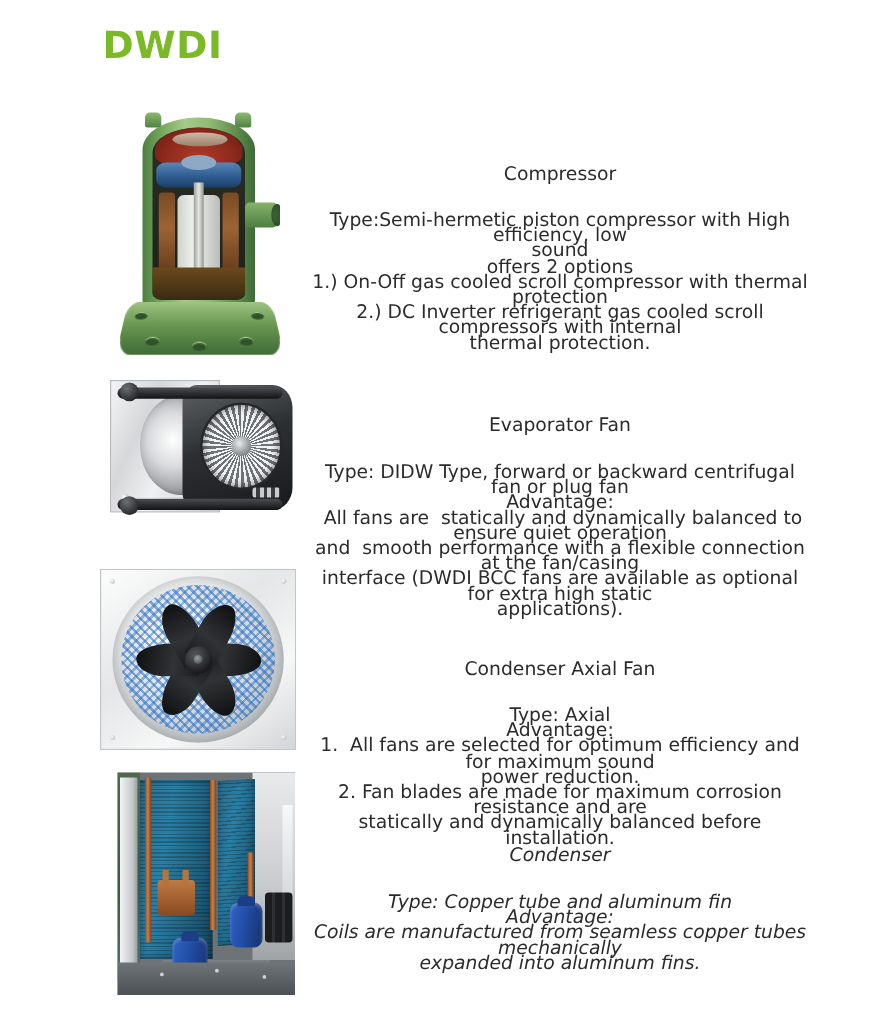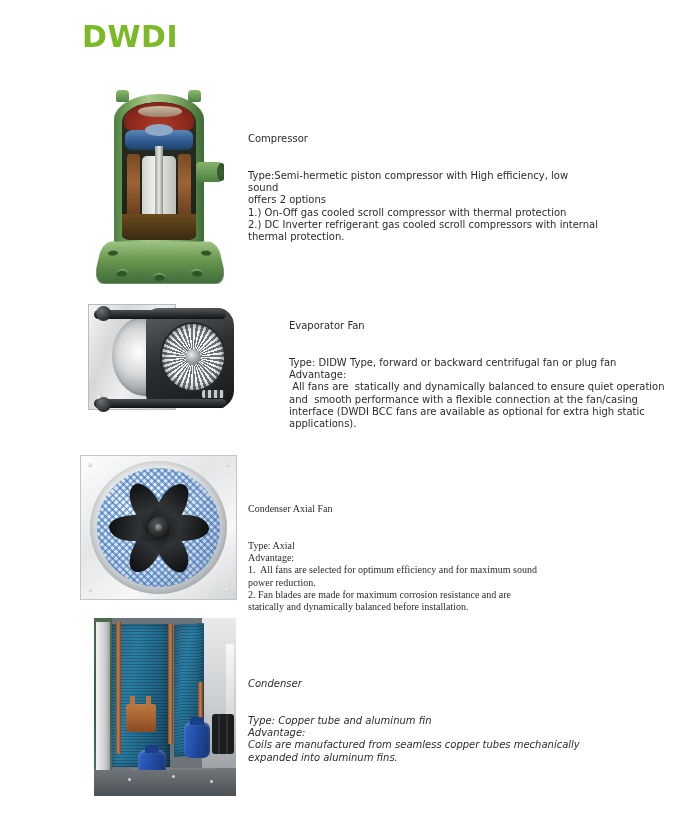--- a/index.html
+++ b/index.html
@@ -28,25 +28,26 @@
     top: 22px;
     font-size: 30px;
     font-weight: bold;
     letter-spacing: 0.5px;
     color: #7cb928;
     line-height: 1;
   }
   .fig { position: absolute; overflow: hidden; }
   .spec {
     position: absolute;
-    font-size: 10px;
+    font-size: 15px;
     line-height: 12.2px;
     color: #2b2b2b;
     white-space: pre-wrap;
     width: 400px;
+    text-align: center;
   }
 
   
   #fig-compressor {
     left: 96px; top: 88px; width: 128px; height: 198px;
   }
   .cmp-body {
     position: absolute; left: 18px; top: 6px; width: 90px; height: 152px;
     background: linear-gradient(90deg,#4e7f42 0%,#79a95f 18%,#a6c98c 38%,#8fba74 60%,#5d8a4a 85%,#3e6a36 100%);
     border-radius: 46px 46px 10px 10px / 26px 26px 6px 6px;
@@ -382,21 +383,21 @@
     <div class="ev-inlet"></div>
     <div class="ev-housing"></div>
     <div class="ev-impeller"></div>
     <div class="ev-frame-t"></div>
     <div class="ev-frame-b"></div>
     <div class="ev-foot-l"></div>
     <div class="ev-foot-r"></div>
     <div class="ev-term"></div>
   </div>
 
-  <div class="spec" style="left:248px; top:296px;margin-left:41px;">
+  <div class="spec" style="left:248px; top:310px;">
     <div>Evaporator Fan</div>
     <div>Type: DIDW Type, forward or backward centrifugal fan or plug fan
 Advantage:
  All fans are  statically and dynamically balanced to ensure quiet operation
 and  smooth performance with a flexible connection at the fan/casing
 interface (DWDI BCC fans are available as optional for extra high static
 applications).</div>
   </div>
 
   <div class="fig" id="fig-axial-fan">
@@ -415,21 +416,21 @@
         <span class="blade" style="transform:rotate(60deg);"></span>
         <span class="blade" style="transform:rotate(120deg);"></span>
         <span class="blade" style="transform:rotate(180deg);"></span>
         <span class="blade" style="transform:rotate(240deg);"></span>
         <span class="blade" style="transform:rotate(300deg);"></span>
         <span class="ax-hub"></span>
       </div>
     </div>
   </div>
 
-  <div class="spec" style="left:248px; top:479px;font-family:Liberation Serif, serif;">
+  <div class="spec" style="left:248px; top:505px;">
     <div>Condenser Axial Fan</div>
     <div>Type: Axial
 Advantage:
 1.  All fans are selected for optimum efficiency and for maximum sound
 power reduction.
 2. Fan blades are made for maximum corrosion resistance and are
 statically and dynamically balanced before installation.</div>
   </div>
 
   <div class="fig" id="fig-condenser">

